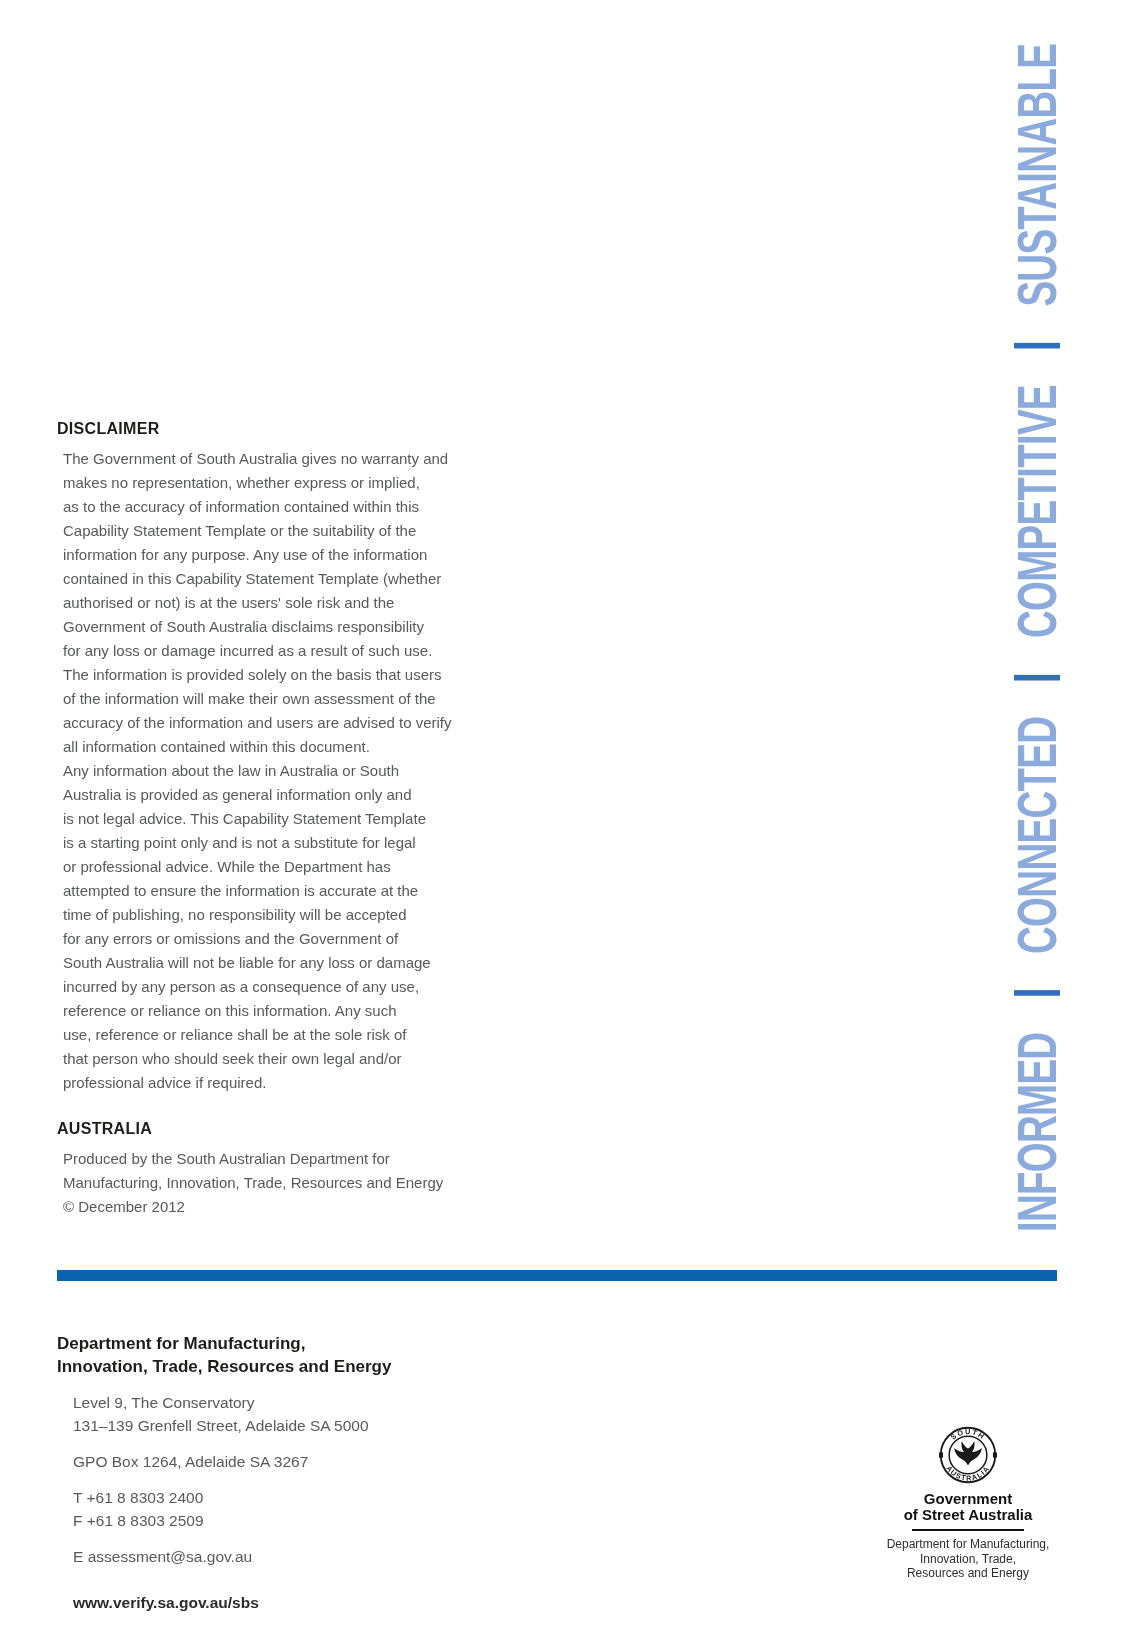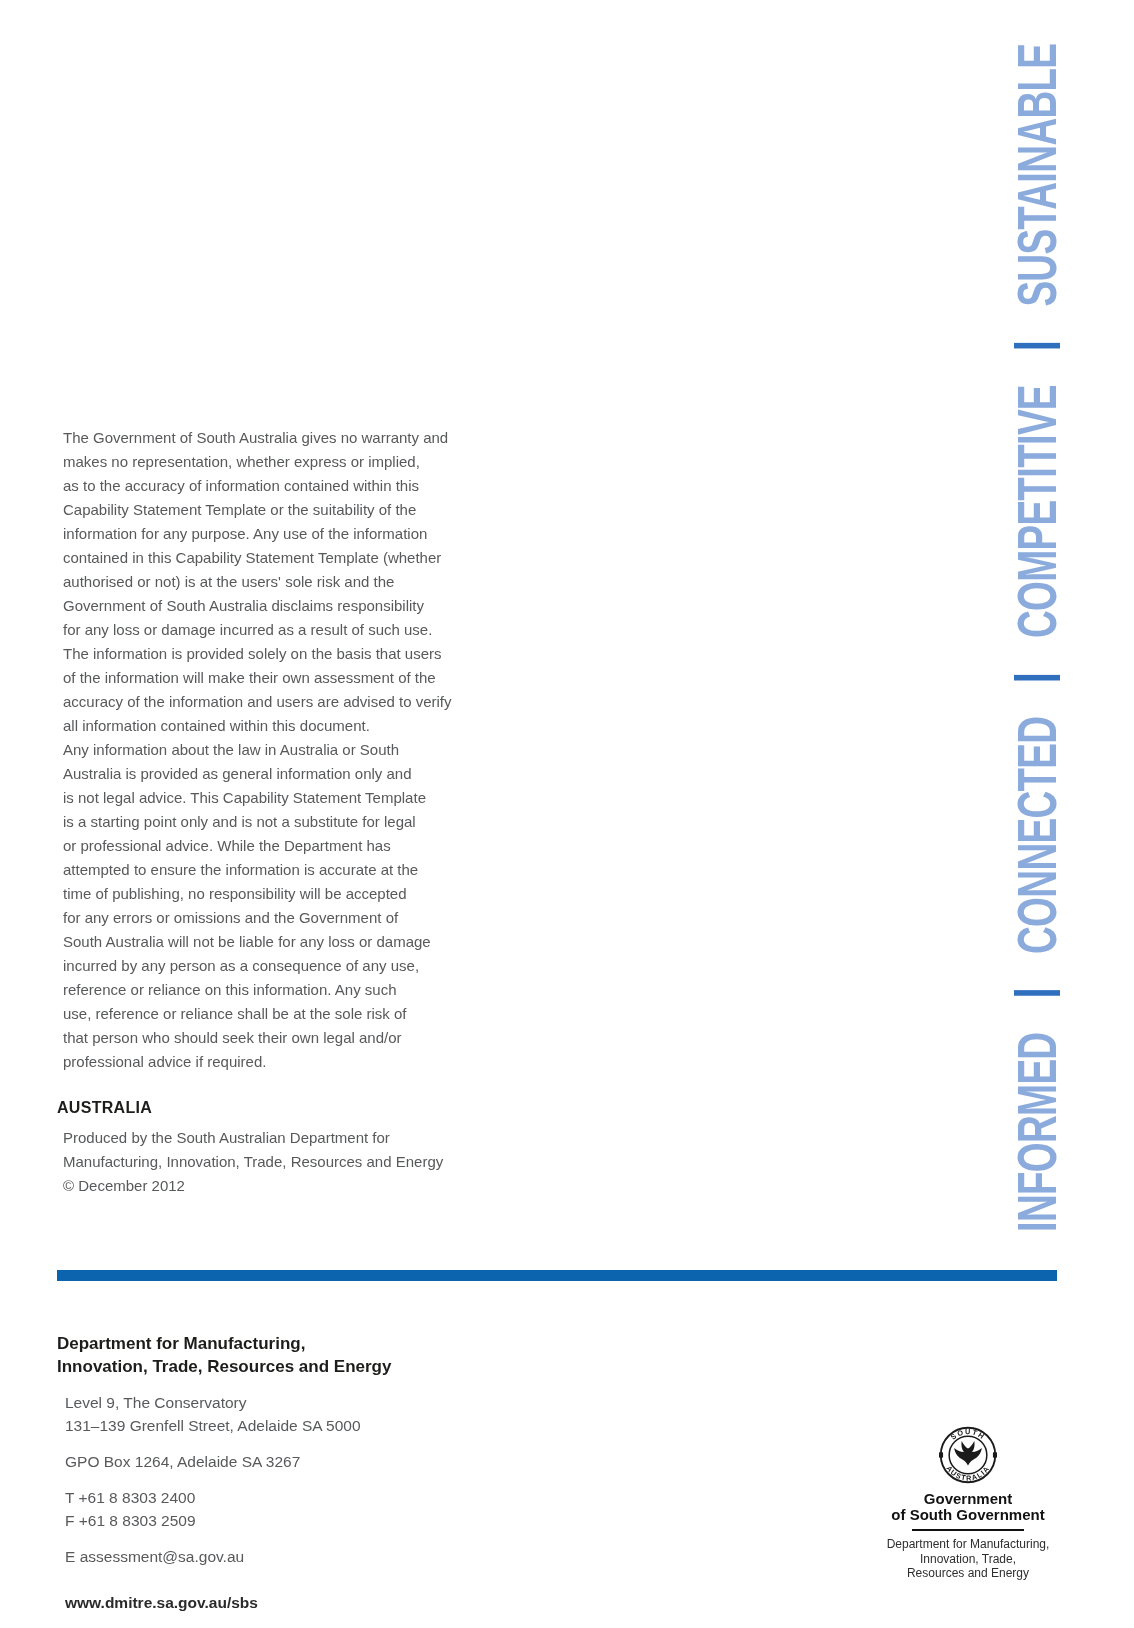--- a/index.html
+++ b/index.html
@@ -79,21 +79,21 @@
     color: #1d1d1b;
     line-height: 23px;
     white-space: pre-line;
     margin: 0 0 13px 0;
   }
   .footer-line {
     font-size: 15.5px;
     color: #58595b;
     line-height: 23px;
     white-space: pre-line;
-    margin: 0 0 13px 8px;
+    margin: 0 0 13px 16px;
   }
   .footer-line:last-child { margin-bottom: 0; }
   .footer-web {
     font-weight: 700;
     color: #2b2b2b;
   }
 
   
   .logo-block {
     position: absolute;
@@ -120,20 +120,21 @@
     color: #2e2e2e;
     line-height: 14.5px;
     white-space: pre-line;
   }
 </style>
 </head>
 <body>
 
 <div class="left-col">
   <div>
+    <h2 class="section-heading">DISCLAIMER</h2>
     <p class="body-text">The Government of South Australia gives no warranty and
 makes no representation, whether express or implied,
 as to the accuracy of information contained within this
 Capability Statement Template or the suitability of the
 information for any purpose. Any use of the information
 contained in this Capability Statement Template (whether
 authorised or not) is at the users' sole risk and the
 Government of South Australia disclaims responsibility
 for any loss or damage incurred as a result of such use.
 The information is provided solely on the basis that users
@@ -177,21 +178,21 @@
 
 <div class="footer-left">
   <p class="footer-dept">Department for Manufacturing,
 Innovation, Trade, Resources and Energy</p>
   <p class="footer-line">Level 9, The Conservatory
 131–139 Grenfell Street, Adelaide SA 5000</p>
   <p class="footer-line">GPO Box 1264, Adelaide SA 3267</p>
   <p class="footer-line">T +61 8 8303 2400
 F +61 8 8303 2509</p>
   <p class="footer-line"><span>E assessment@sa.gov.au</span><br>
-  <span class="footer-web">www.dmitre.sa.gov.au/sbs</span></p>
+  <span class="footer-web">www.verify.sa.gov.au/sbs</span></p>
 </div>
 
 <div class="logo-block">
   <svg class="logo-seal" width="58" height="58" viewBox="0 0 100 100" xmlns="http://www.w3.org/2000/svg">
     <circle cx="50" cy="50" r="47" fill="none" stroke="#1a1a1a" stroke-width="3.2"></circle>
     <circle cx="50" cy="50" r="32.5" fill="none" stroke="#1a1a1a" stroke-width="2.6"></circle>
     <rect x="0" y="45.5" width="7" height="9" fill="#1a1a1a"></rect>
     <rect x="93" y="45.5" width="7" height="9" fill="#1a1a1a"></rect>
     <defs>
       <path id="sealTopArc" d="M 14,50 A 36,36 0 0 1 86,50"></path>
@@ -199,18 +200,18 @@
     </defs>
     <text font-family="Liberation Sans, sans-serif" font-size="12.5" font-weight="700" fill="#1a1a1a" letter-spacing="2.5" text-anchor="middle">
       <textPath href="#sealTopArc" startOffset="50%">SOUTH</textPath>
     </text>
     <text font-family="Liberation Sans, sans-serif" font-size="12.5" font-weight="700" fill="#1a1a1a" letter-spacing="2" text-anchor="middle">
       <textPath href="#sealBottomArc" startOffset="50%">AUSTRALIA</textPath>
     </text>
     <path fill="#1a1a1a" d="M50,68 C47,63 45,60 41,58 C34,55 28,49 26,38 C32,43 37,45 43,45 C39,40 38,33 39,26 C43,33 46,37 50,39 C54,37 57,33 61,26 C62,33 61,40 57,45 C63,45 68,43 74,38 C72,49 66,55 59,58 C55,60 53,63 50,68 Z"></path>
   </svg>
   <div class="gov-name">Government
-of South Government</div>
+of Street Australia</div>
   <div class="gov-rule"></div>
   <div class="logo-dept">Department for Manufacturing,
 Innovation, Trade,
 Resources and Energy</div>
 </div>
 
 </body></html>

